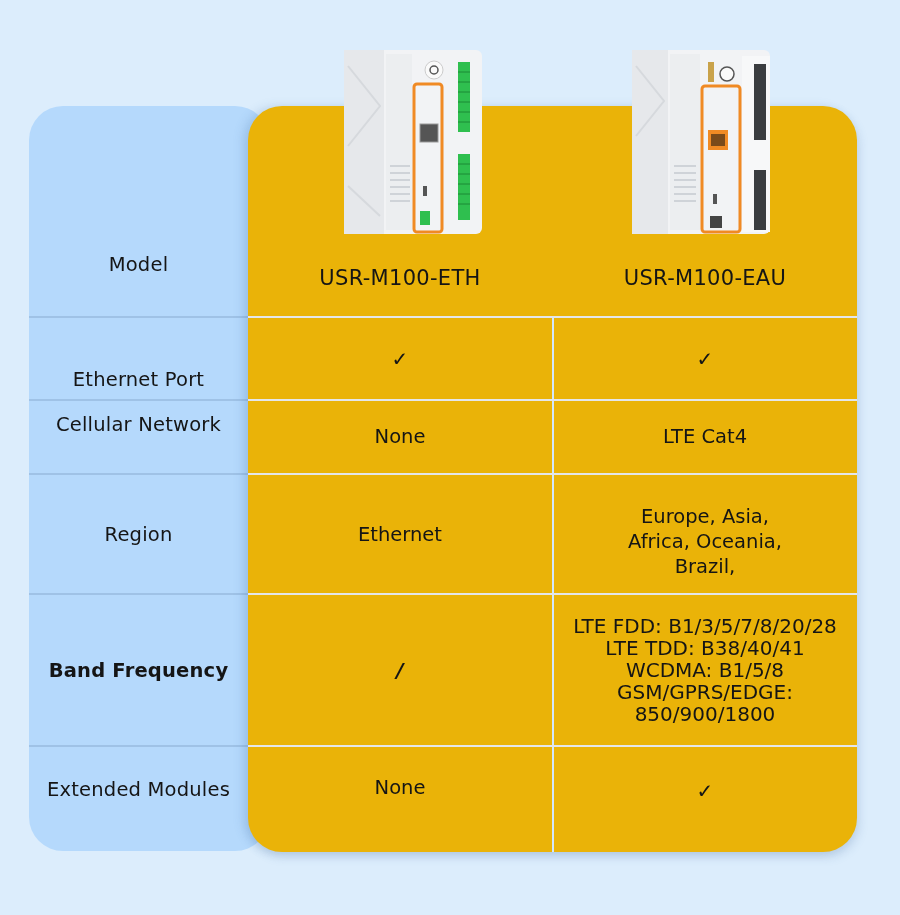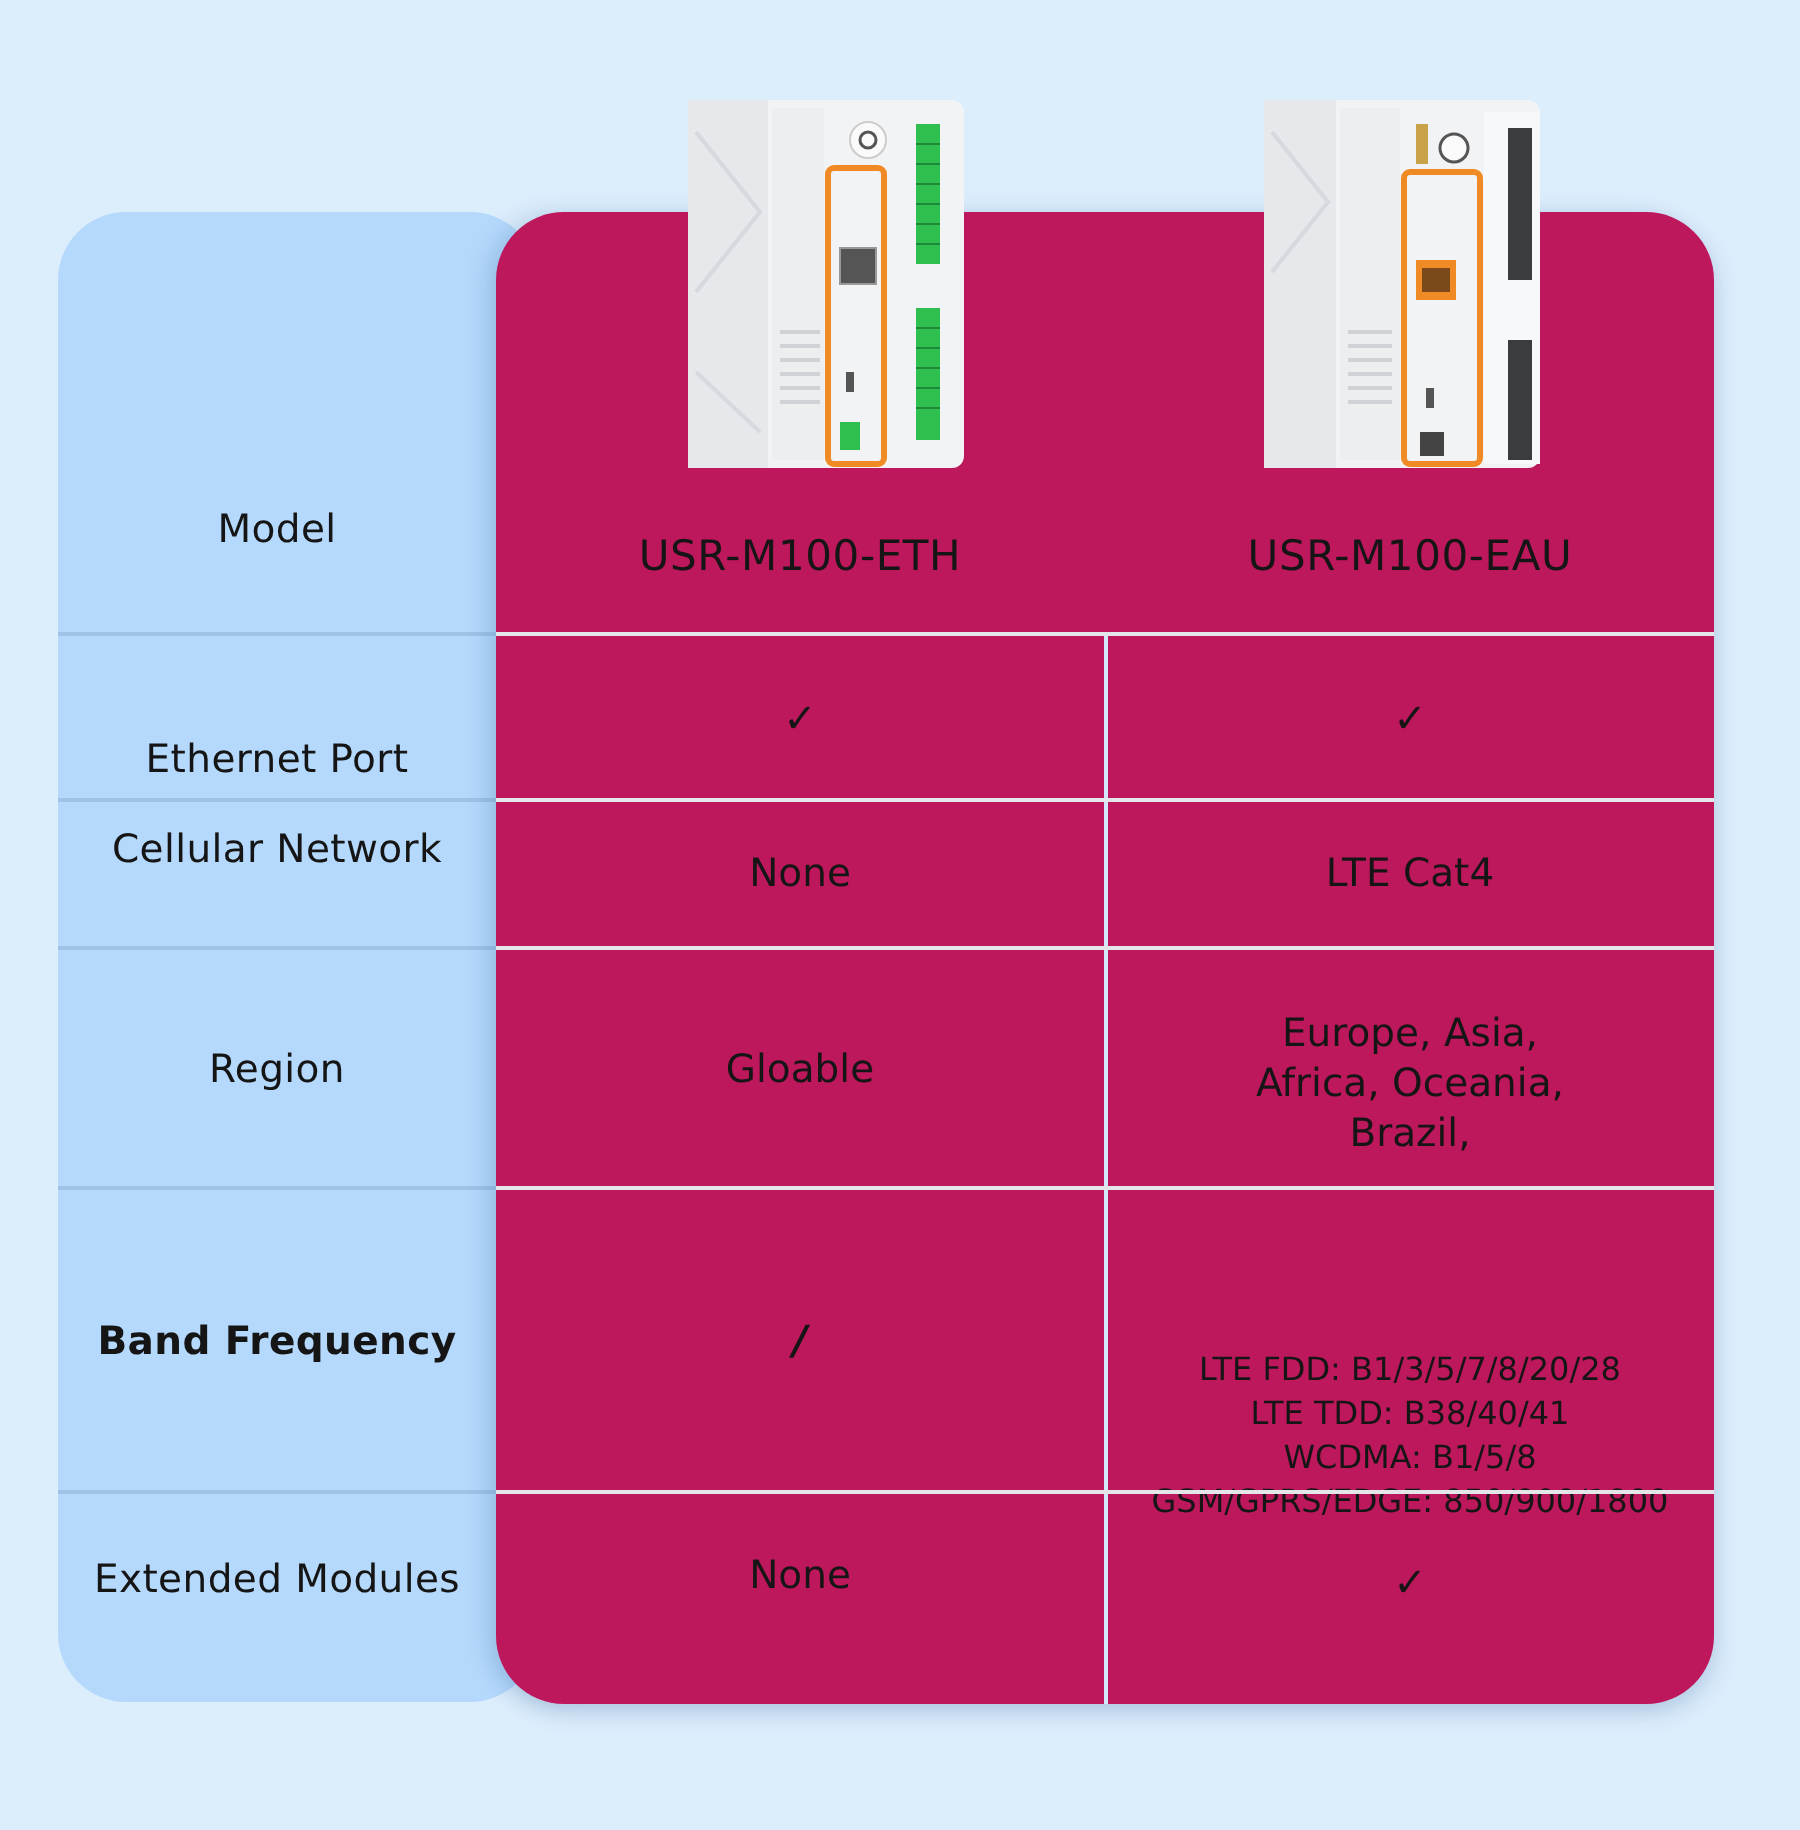--- a/index.html
+++ b/index.html
@@ -24,32 +24,32 @@
       text-align: left; font-size: 19.5px; font-weight: 500; letter-spacing: 0.2px;
       color: #151515;
     }
     .label-divider {
       position: absolute; left: 0; width: 219px; height: 1.5px; background: #9fc2e6;
     }
 
     
     .card {
       position: absolute; left: 248px; top: 106px; width: 609px; height: 746px;
-      background: #be185d;
+      background: #eab308;
       border-radius: 34px;
       box-shadow: -6px 0 10px rgba(80,120,170,0.18), 2px 5px 10px rgba(80,120,170,0.22);
     }
     .card-divider { position: absolute; left: 0; width: 609px; height: 2px; background: #e4e6ea; }
     .col-divider { position: absolute; left: 304px; top: 212px; width: 2px; height: 534px; background: #d3e7fb; }
     .cell {
       position: absolute; width: 304px;
       display: flex; align-items: center; justify-content: center; flex-direction: column;
       text-align: center; font-size: 19.5px; color: #151515; line-height: 25px;
     }
-    .cell.small { font-size: 16px; line-height: 22px; margin-top: 48px; }
+    .cell.small { font-size: 20px; line-height: 22px; }
     .cell.model { font-size: 21px; font-weight: 500; letter-spacing: 0.3px; }
     .check, .slash { font-size: 20px; font-weight: 700; font-style: italic; }
 
     
     .device {
       position: absolute; width: 142px; height: 190px;
     }
   </style>
 </head>
 <body>
@@ -84,21 +84,21 @@
     <div class="cell" style="left:305px;top:212px;height:82px;">
       <span class="check">✓</span>
     </div>
     <div class="card-divider" style="top:293px;"></div>
 
     <div class="cell" style="left:0;top:295px;height:70px;">None</div>
     <div class="cell" style="left:305px;top:295px;height:70px;">LTE Cat4</div>
     <div class="card-divider" style="top:367px;"></div>
 
     <div class="cell" style="left:0;top:369px;height:118px;">
-      <span>Gloable</span>
+      <span>Ethernet</span>
     </div>
     <div class="cell" style="left:305px;top:369px;height:132px;">
       <span>Europe, Asia,</span>
       <span>Africa, Oceania,</span>
       <span>Brazil,</span>
     </div>
     <div class="card-divider" style="top:487px;"></div>
 
     <div class="cell" style="left:0;top:489px;height:150px;">
       <span class="slash">/</span>

